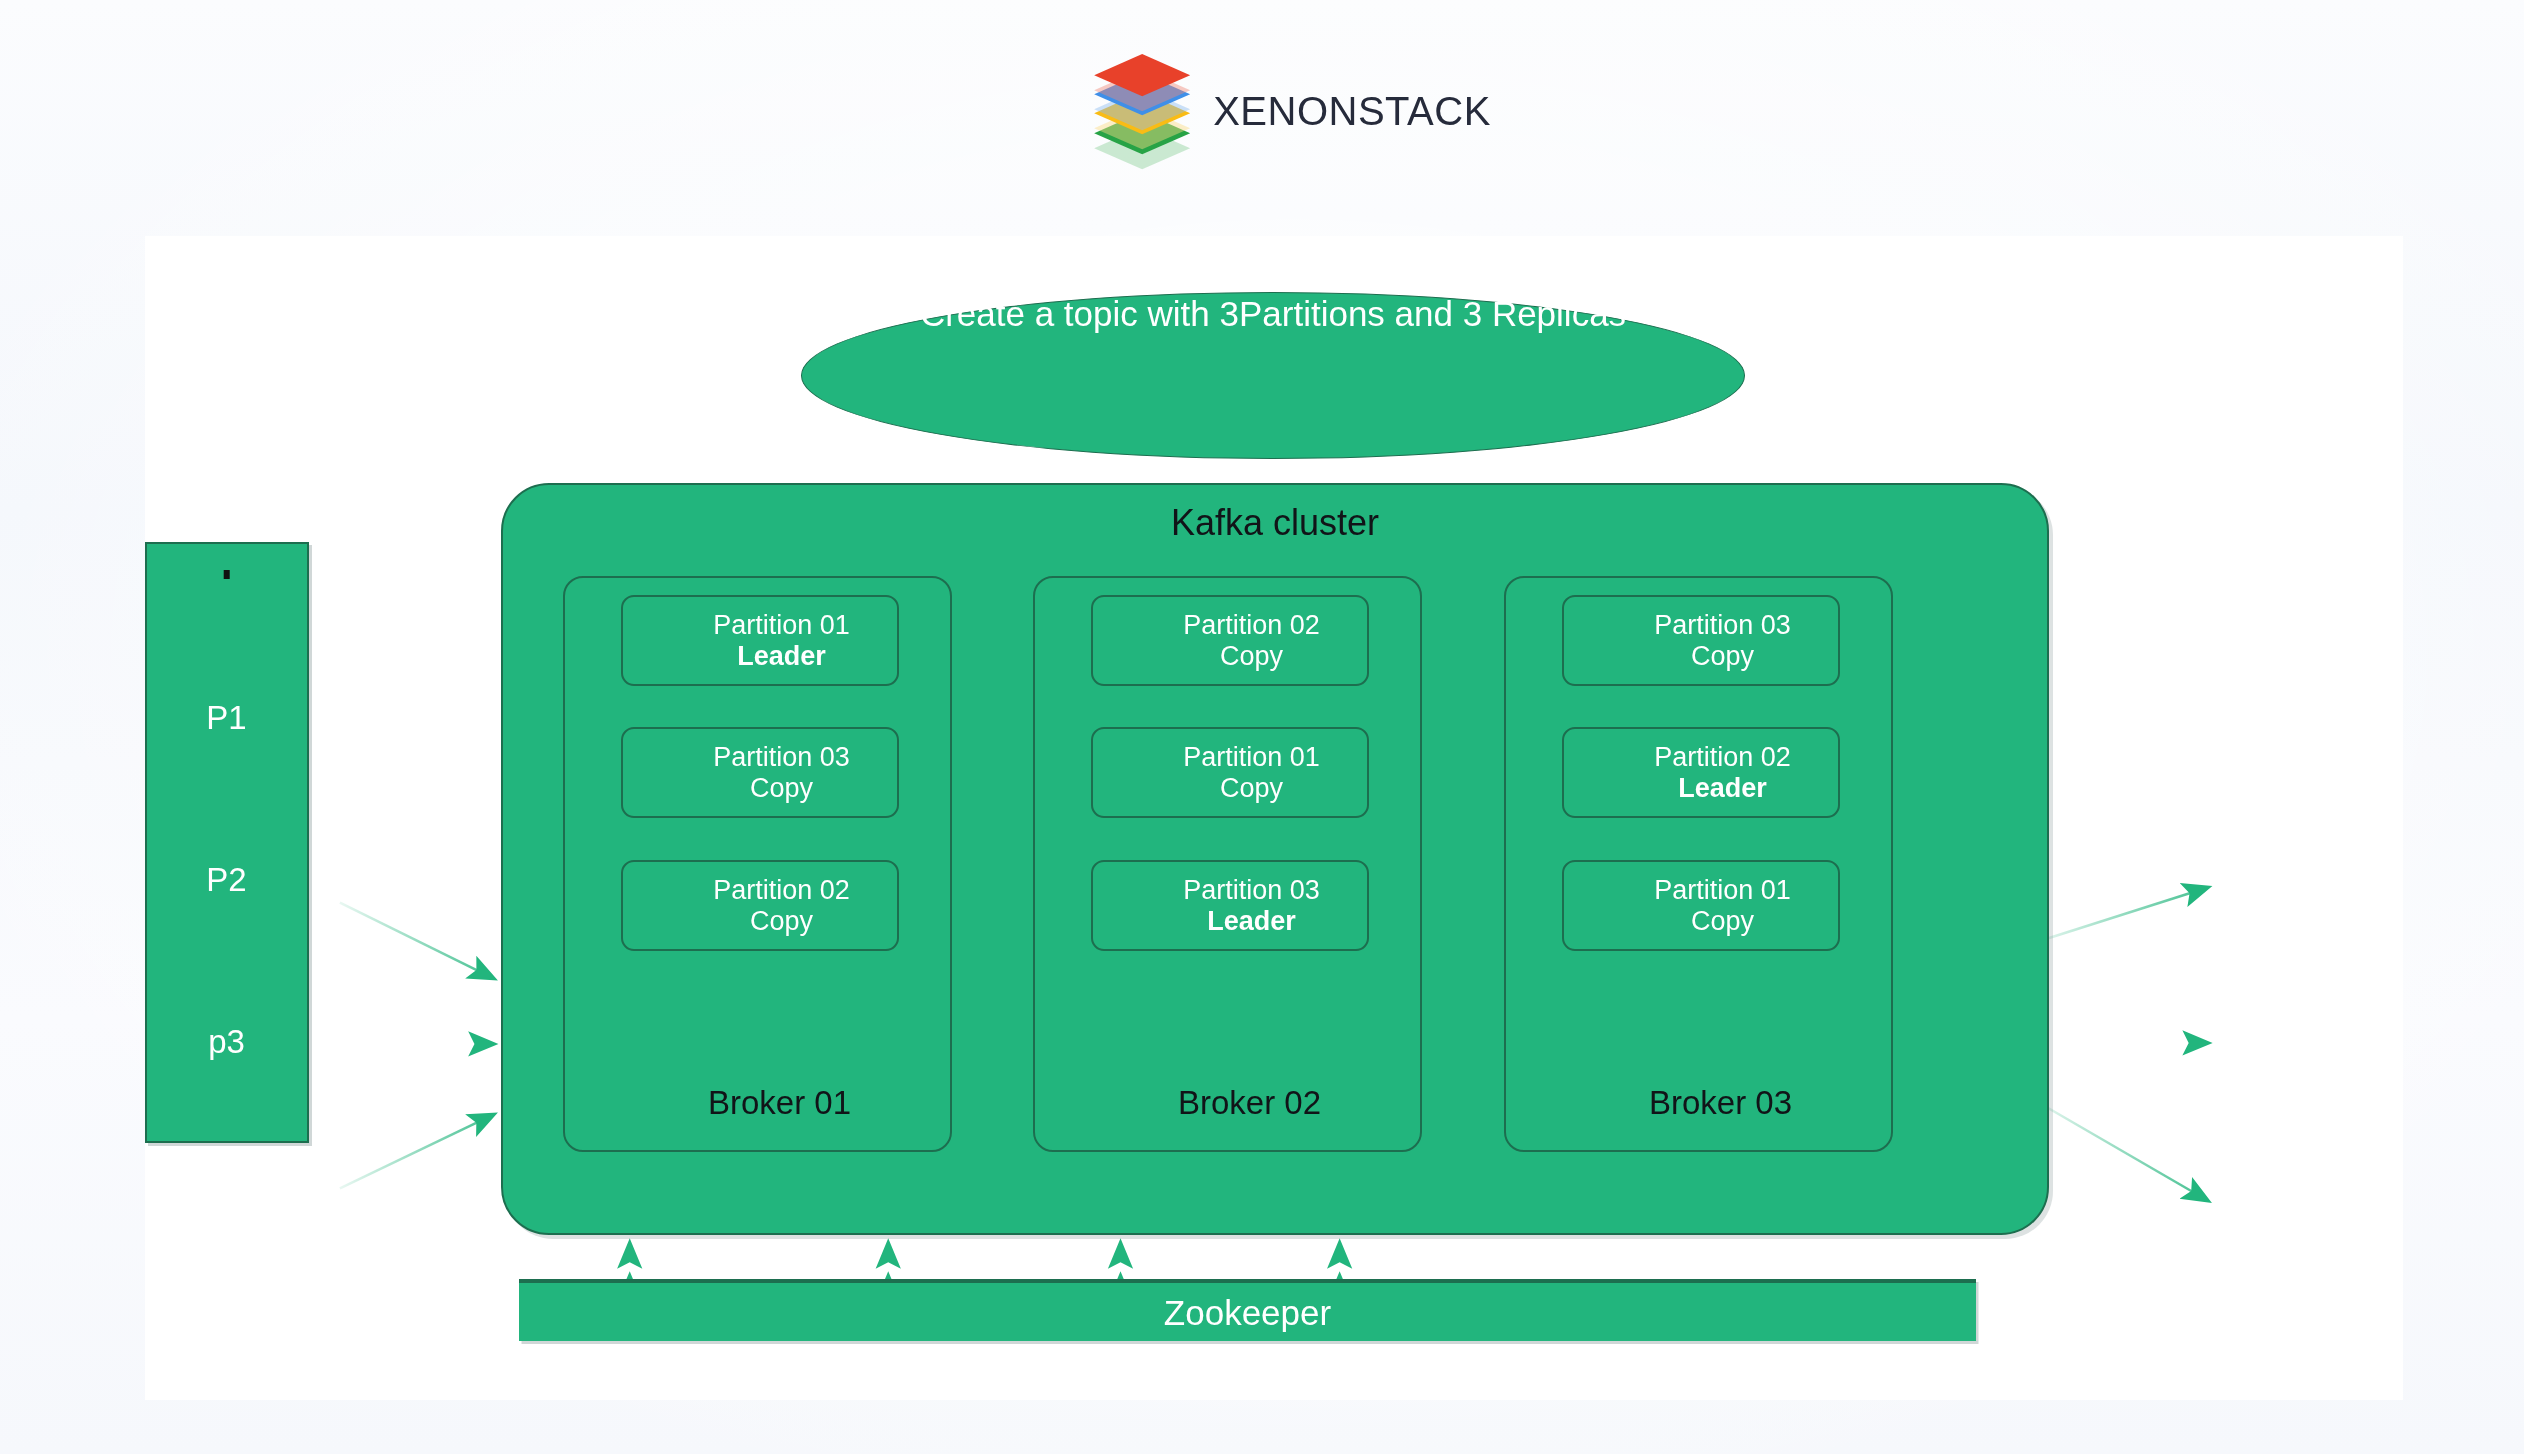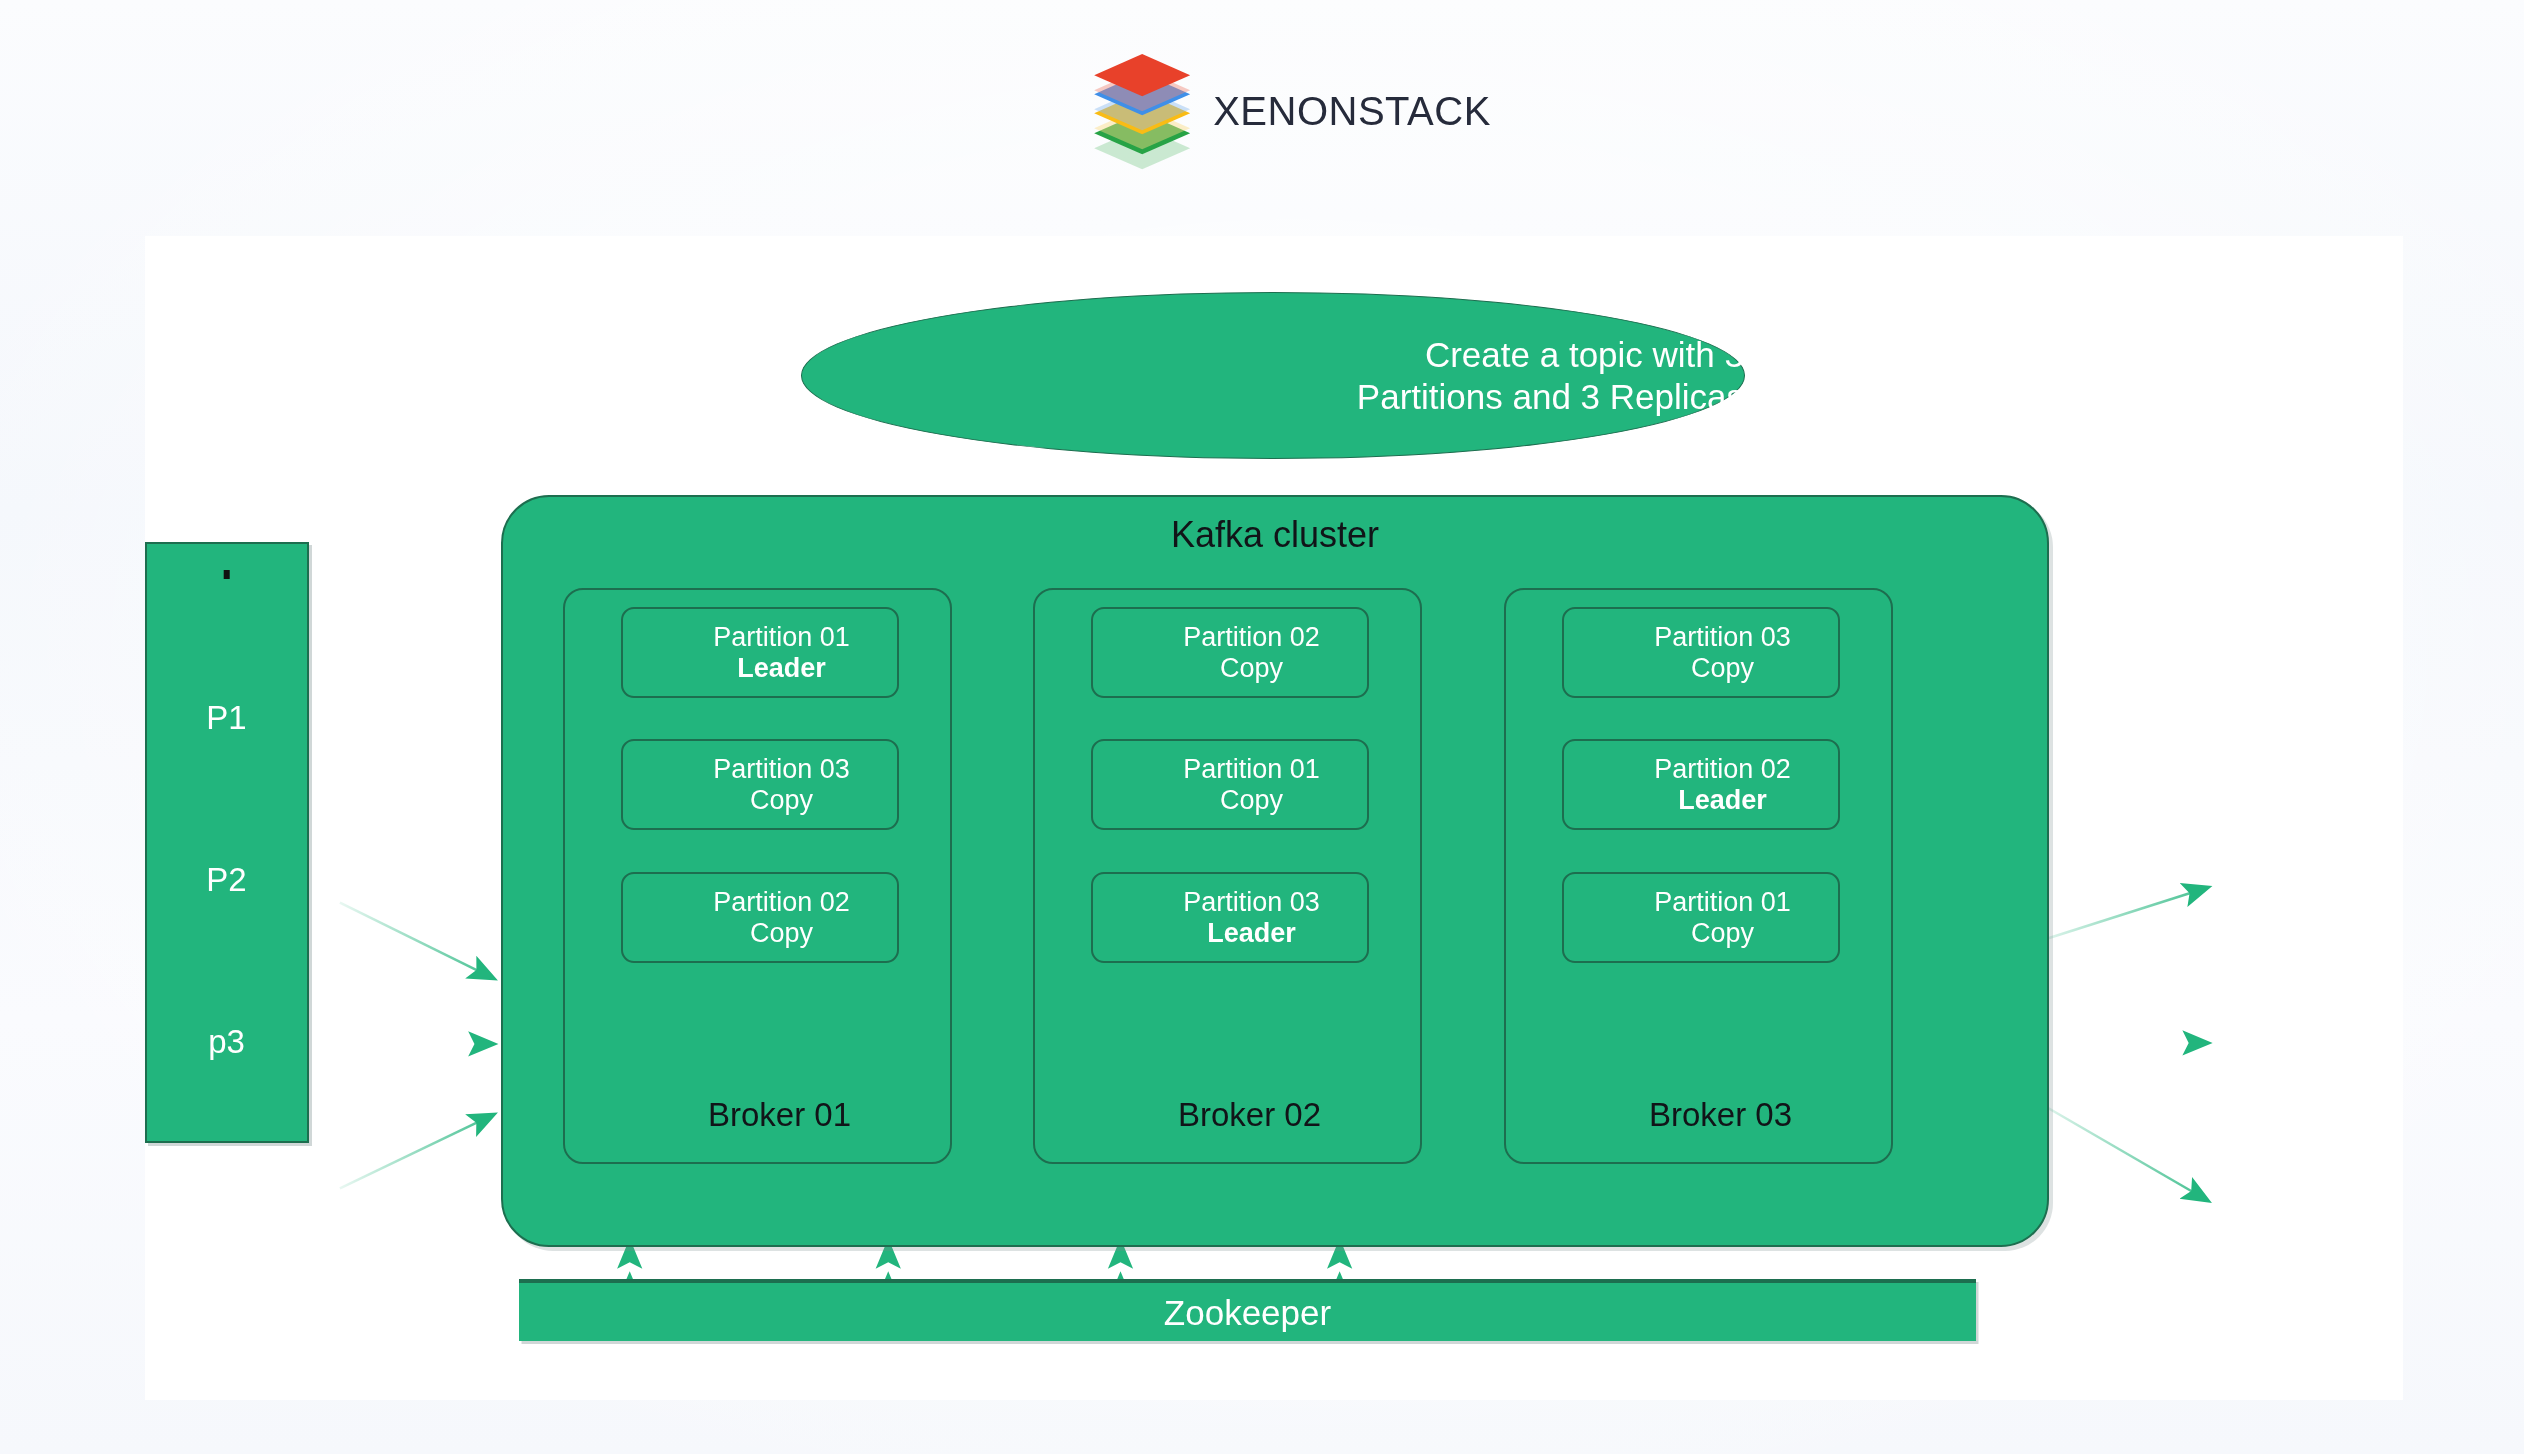--- a/index.html
+++ b/index.html
@@ -43,21 +43,21 @@
   
   #canvas{
     position:absolute; left:145px; top:236px; width:2258px; height:1164px;
     background:#ffffff; overflow:hidden;
   }
 
   
   #topic-ellipse{
     position:absolute; left:656px; top:56px; width:944px; height:167px;
     background:var(--green); border:1.5px solid #1d6e4f; border-radius:50%;
-    display:flex; flex-direction:column; align-items:flex-end; justify-content:center;
+    display:flex; flex-direction:row; align-items:flex-start; justify-content:center;
     color:#ffffff; font-size:35px; line-height:1.18; text-align:center;
   }
 
   
   #producer-box{
     position:absolute; left:-0.5px; top:306px; width:164px; height:601px;
     background:var(--green); border:2px solid #1d6e4f;
     box-shadow:3px 3px 0 rgba(120,140,140,.35);
   }
   #producer-dot{
@@ -67,21 +67,21 @@
   .producer-label{
     position:absolute; left:0; width:100%; text-align:center;
     color:#ffffff; font-size:33px; line-height:1;
   }
   #p1-label{ top:157px; }
   #p2-label{ top:319px; }
   #p3-label{ top:481px; }
 
   
   #kafka-cluster{
-    position:absolute; left:356px; top:259px; width:1548px; height:752px;
+    position:absolute; left:356px; top:247px; width:1548px; height:752px;
     background:var(--green); border:2px solid #1d6e4f; border-radius:48px;
     box-shadow:4px 4px 0 rgba(120,140,140,.25);
   }
   #kafka-cluster-title{
     position:absolute; left:0; top:20px; width:100%; text-align:center;
     color:#111418; font-size:36px; line-height:1;
   }
   .broker{
     position:absolute; top:91px; width:389px; height:576px;
     background:var(--green); border:2px solid #1d6e4f; border-radius:20px;

